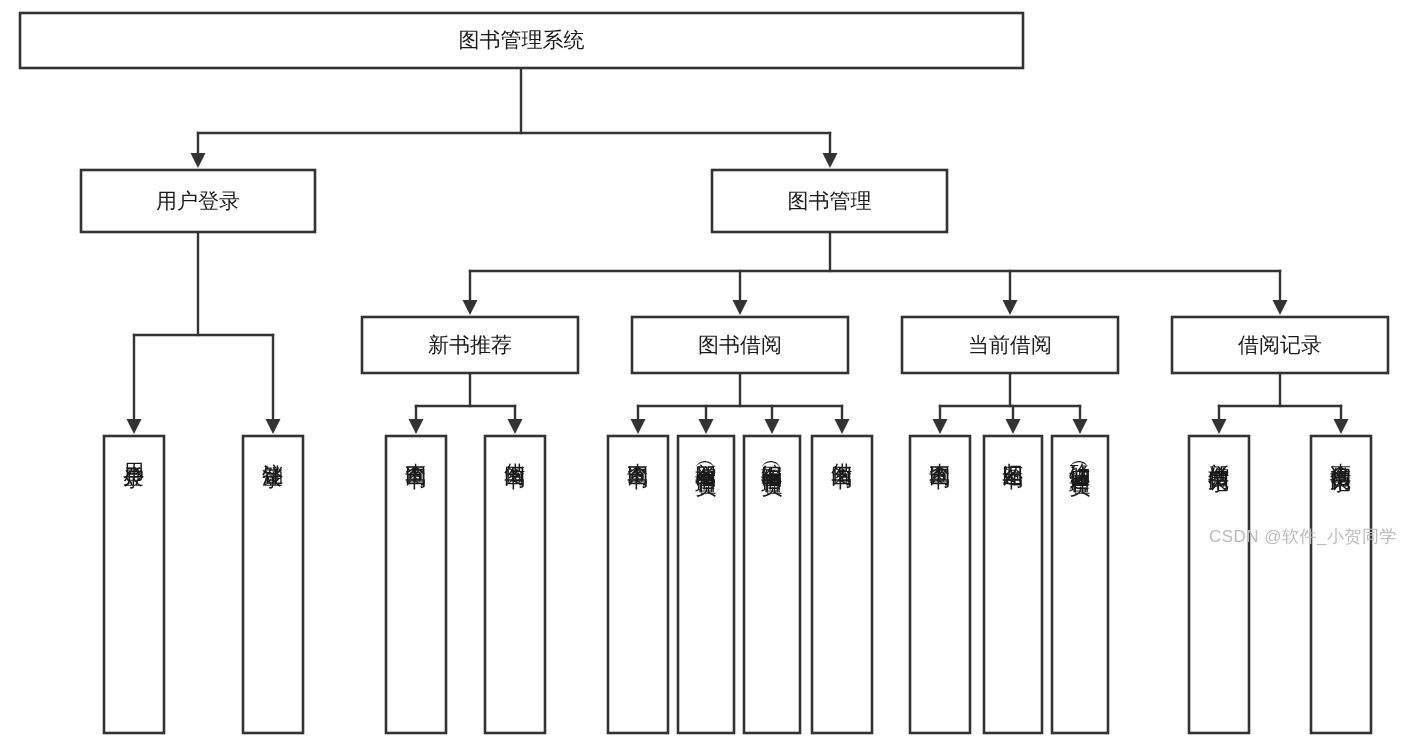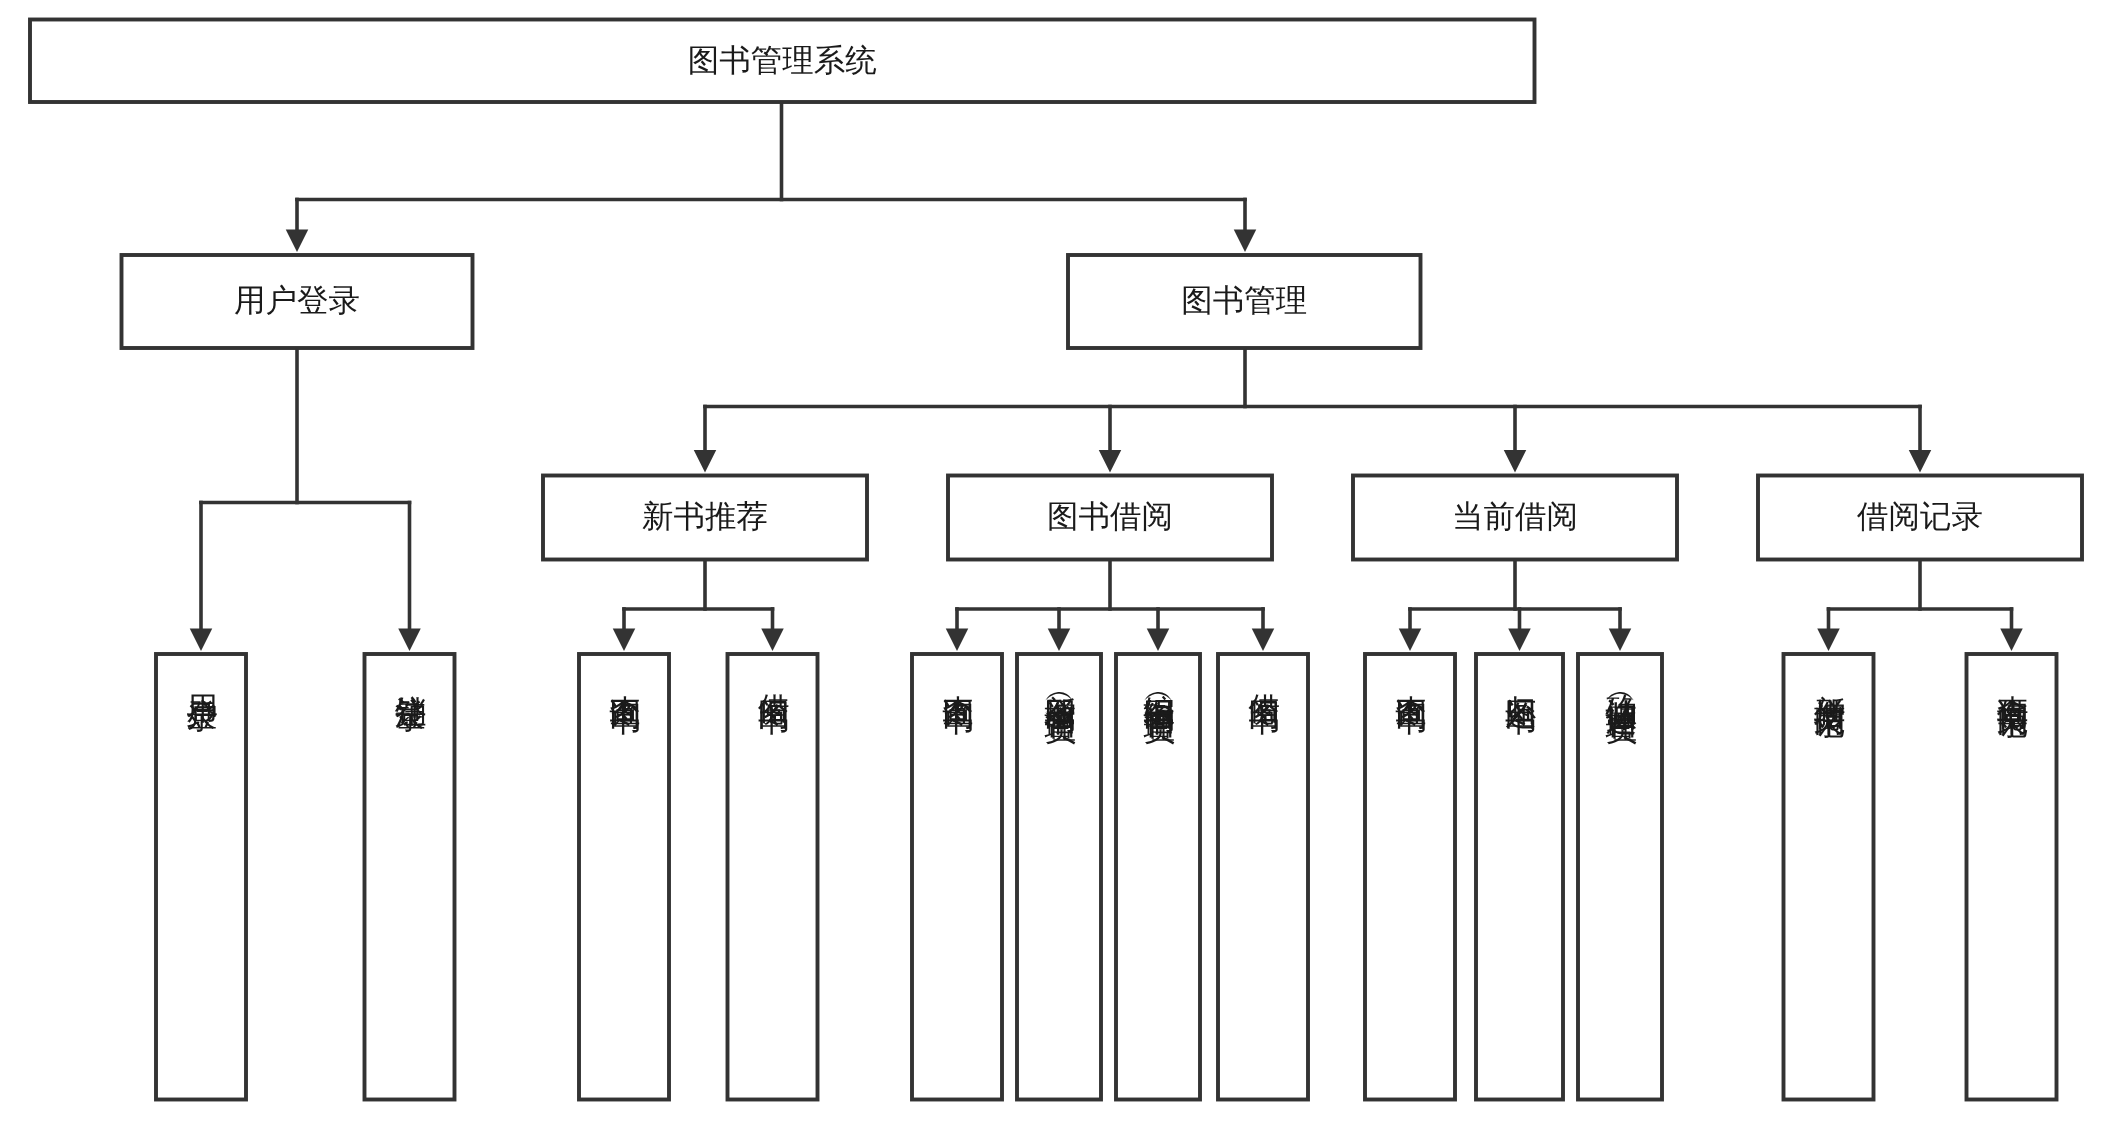--- a/index.html
+++ b/index.html
@@ -201,13 +201,14 @@
       <div class="vlabel-box" style="left: 1052px; top: 446px; width: 56px; height: 281px;">
         <span class="vlabel-text">确认归还（管理员）</span>
       </div>
       <div class="vlabel-box" style="left: 1189px; top: 446px; width: 60px; height: 281px;">
         <span class="vlabel-text">新增借阅记录</span>
       </div>
       <div class="vlabel-box" style="left: 1311px; top: 446px; width: 60px; height: 281px;">
         <span class="vlabel-text">查询借阅记录</span>
       </div>
     </div>
+  <div class="watermark">CSDN @软件_小贺同学</div>
 </div>
 
 </body></html>

